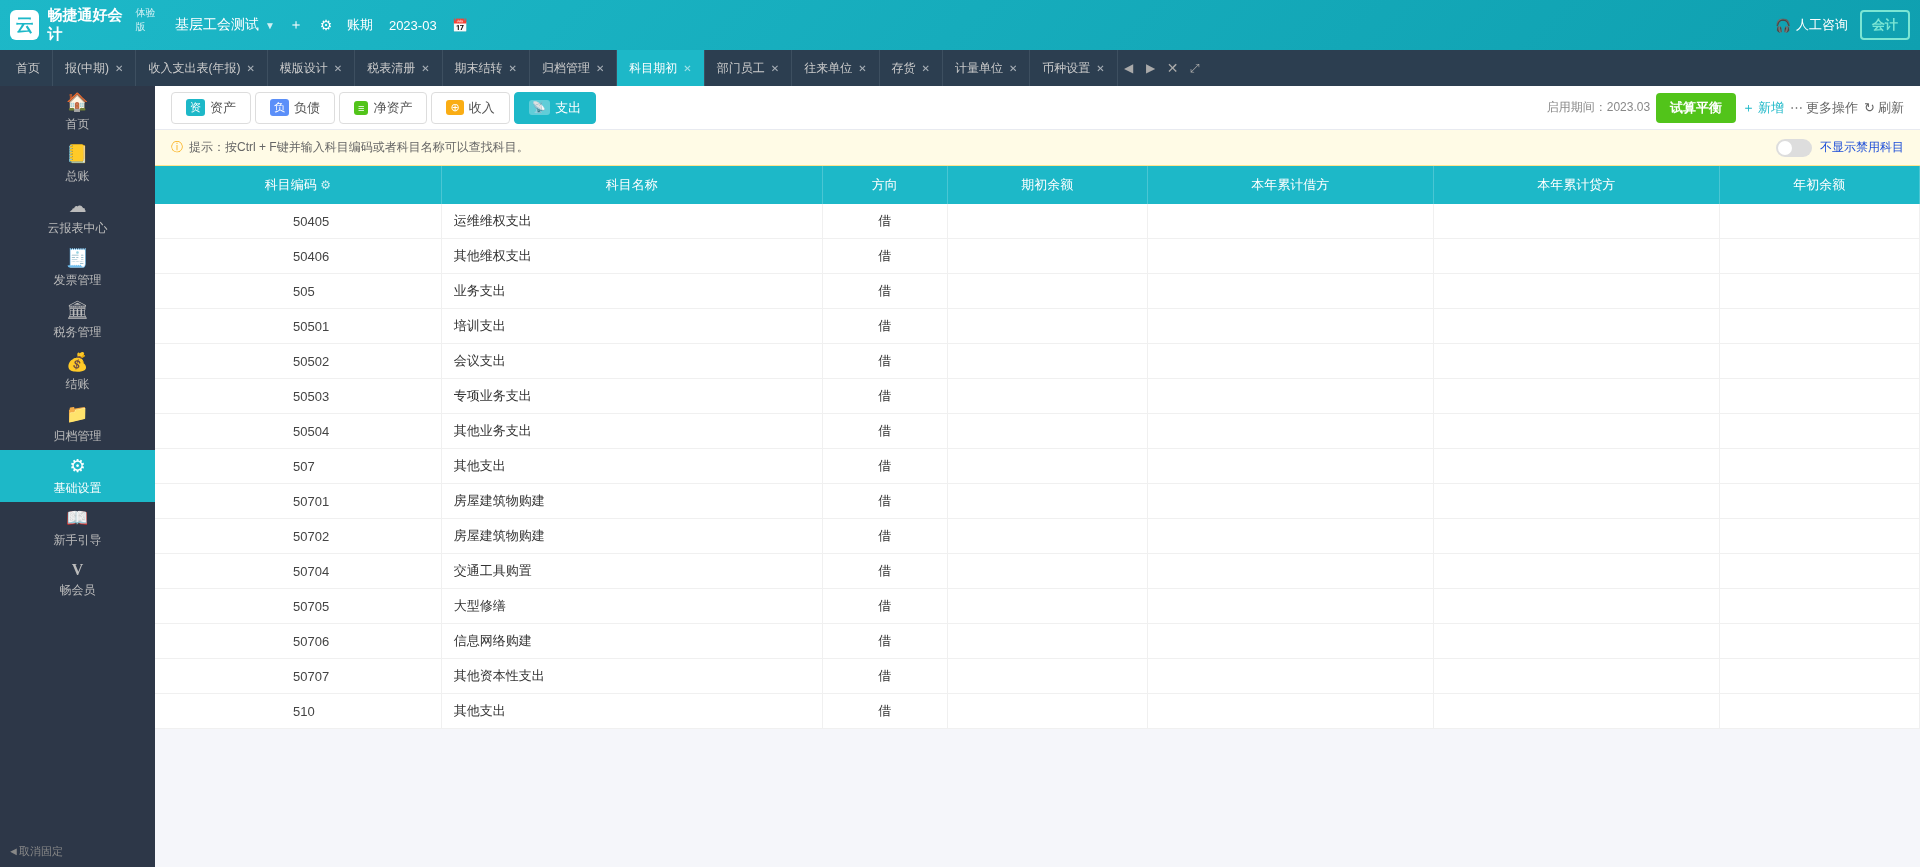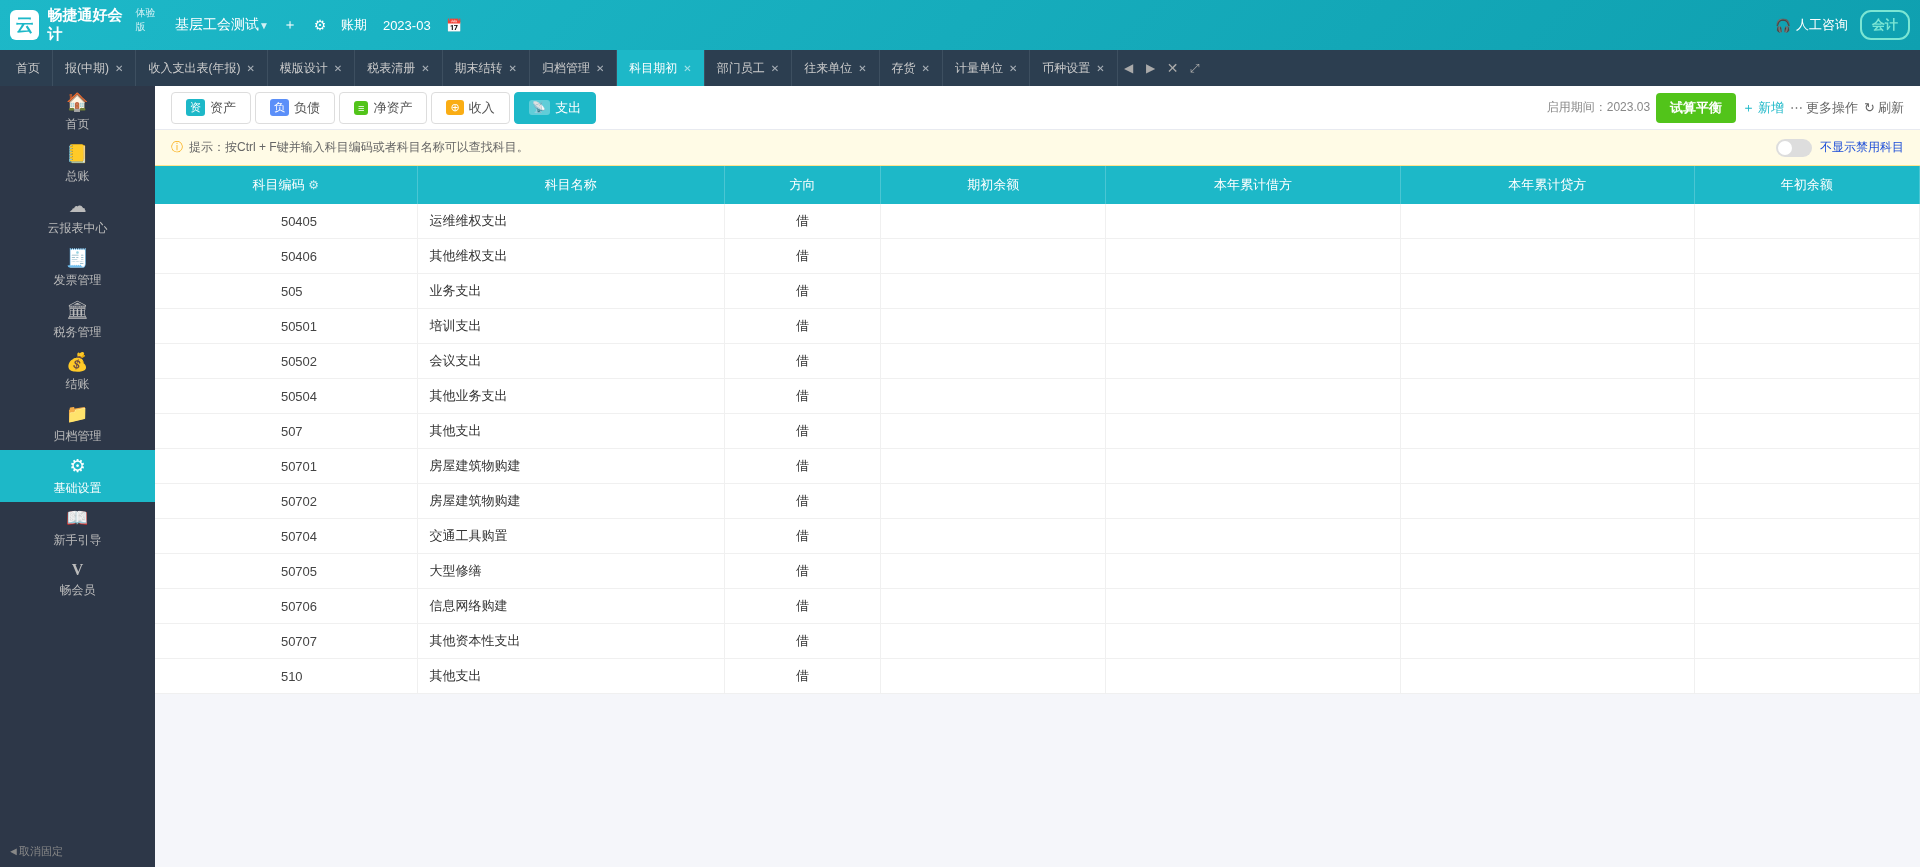--- a/index.html
+++ b/index.html
@@ -31,20 +31,21 @@
     .logo-icon span { color: #1db8c8; font-size: 18px; font-weight: bold; }
     .logo-text { display: flex; flex-direction: row; }
     .logo-wrapper { display: flex; align-items: center; }
 
     .company-name {
       margin-left: 10px;
       font-size: 14px;
       color: white;
       display: flex;
       align-items: center;
+      gap: 6px;
     }
     .company-name .arrow { font-size: 10px; color: rgba(255,255,255,0.8); }
 
     .header-actions {
       margin-left: 10px;
       display: flex;
       align-items: center;
       gap: 8px;
     }
     .header-actions span {
@@ -71,21 +72,21 @@
       gap: 12px;
     }
     .service-btn {
       display: flex; align-items: center; gap: 4px;
       color: white; font-size: 13px; cursor: pointer;
     }
     .account-btn {
       border: 2px solid #7be6d4;
       color: #7be6d4;
       padding: 4px 10px;
-      border-radius: 11px;
+      border-radius: 4px;
       font-size: 13px;
       cursor: pointer;
       font-weight: bold;
     }
 
     
     .tab-bar {
       height: 36px;
       background: #2c3e50;
       display: flex;
@@ -283,21 +284,21 @@
     }
 
     table {
       width: 100%;
       border-collapse: collapse;
       background: white;
     }
     thead tr th {
       background: #1db8c8;
       color: white;
-      padding: 10px 16px;
+      padding: 10px 4px;
       text-align: center;
       font-size: 13px;
       font-weight: normal;
       border-right: 1px solid rgba(255,255,255,0.2);
       white-space: nowrap;
     }
     tbody tr td {
       padding: 8px 12px;
       text-align: center;
       font-size: 13px;
@@ -571,20 +572,29 @@
             <tr>
       <td>&nbsp;&nbsp;&nbsp;&nbsp;50502</td>
       <td>会议支出</td>
       <td>借</td>
       <td></td>
       <td></td>
       <td></td>
       <td></td>
     </tr>
             <tr>
+      <td>&nbsp;&nbsp;&nbsp;&nbsp;50503</td>
+      <td>专项业务支出</td>
+      <td>借</td>
+      <td></td>
+      <td></td>
+      <td></td>
+      <td></td>
+    </tr>
+            <tr>
       <td>&nbsp;&nbsp;&nbsp;&nbsp;50504</td>
       <td>其他业务支出</td>
       <td>借</td>
       <td></td>
       <td></td>
       <td></td>
       <td></td>
     </tr>
             <tr class="parent-row">
       <td>507</td>

